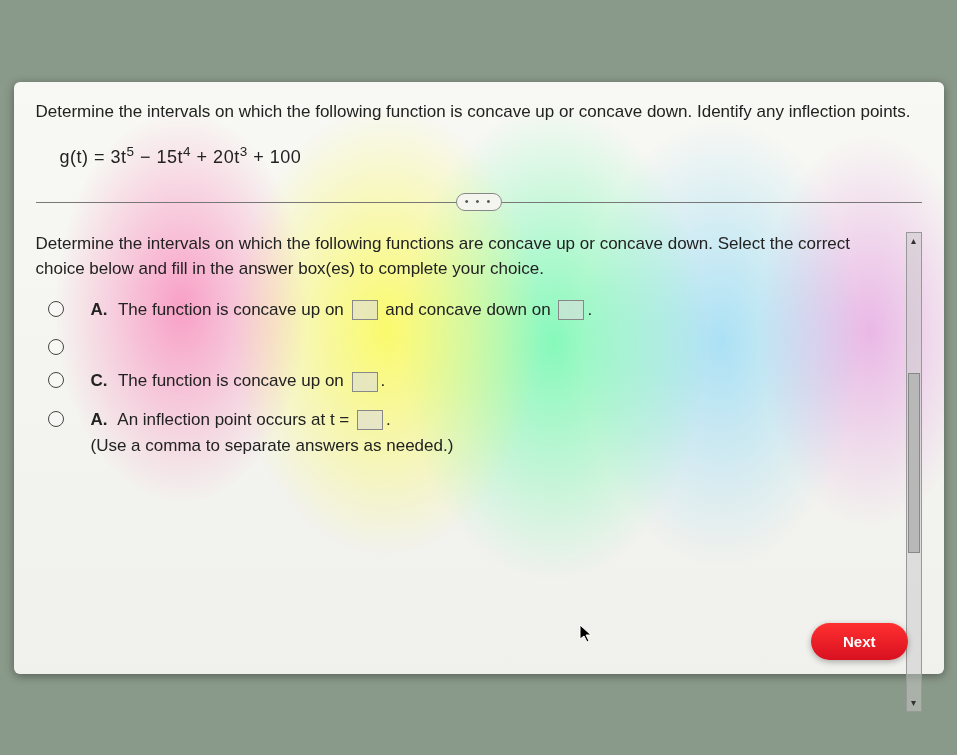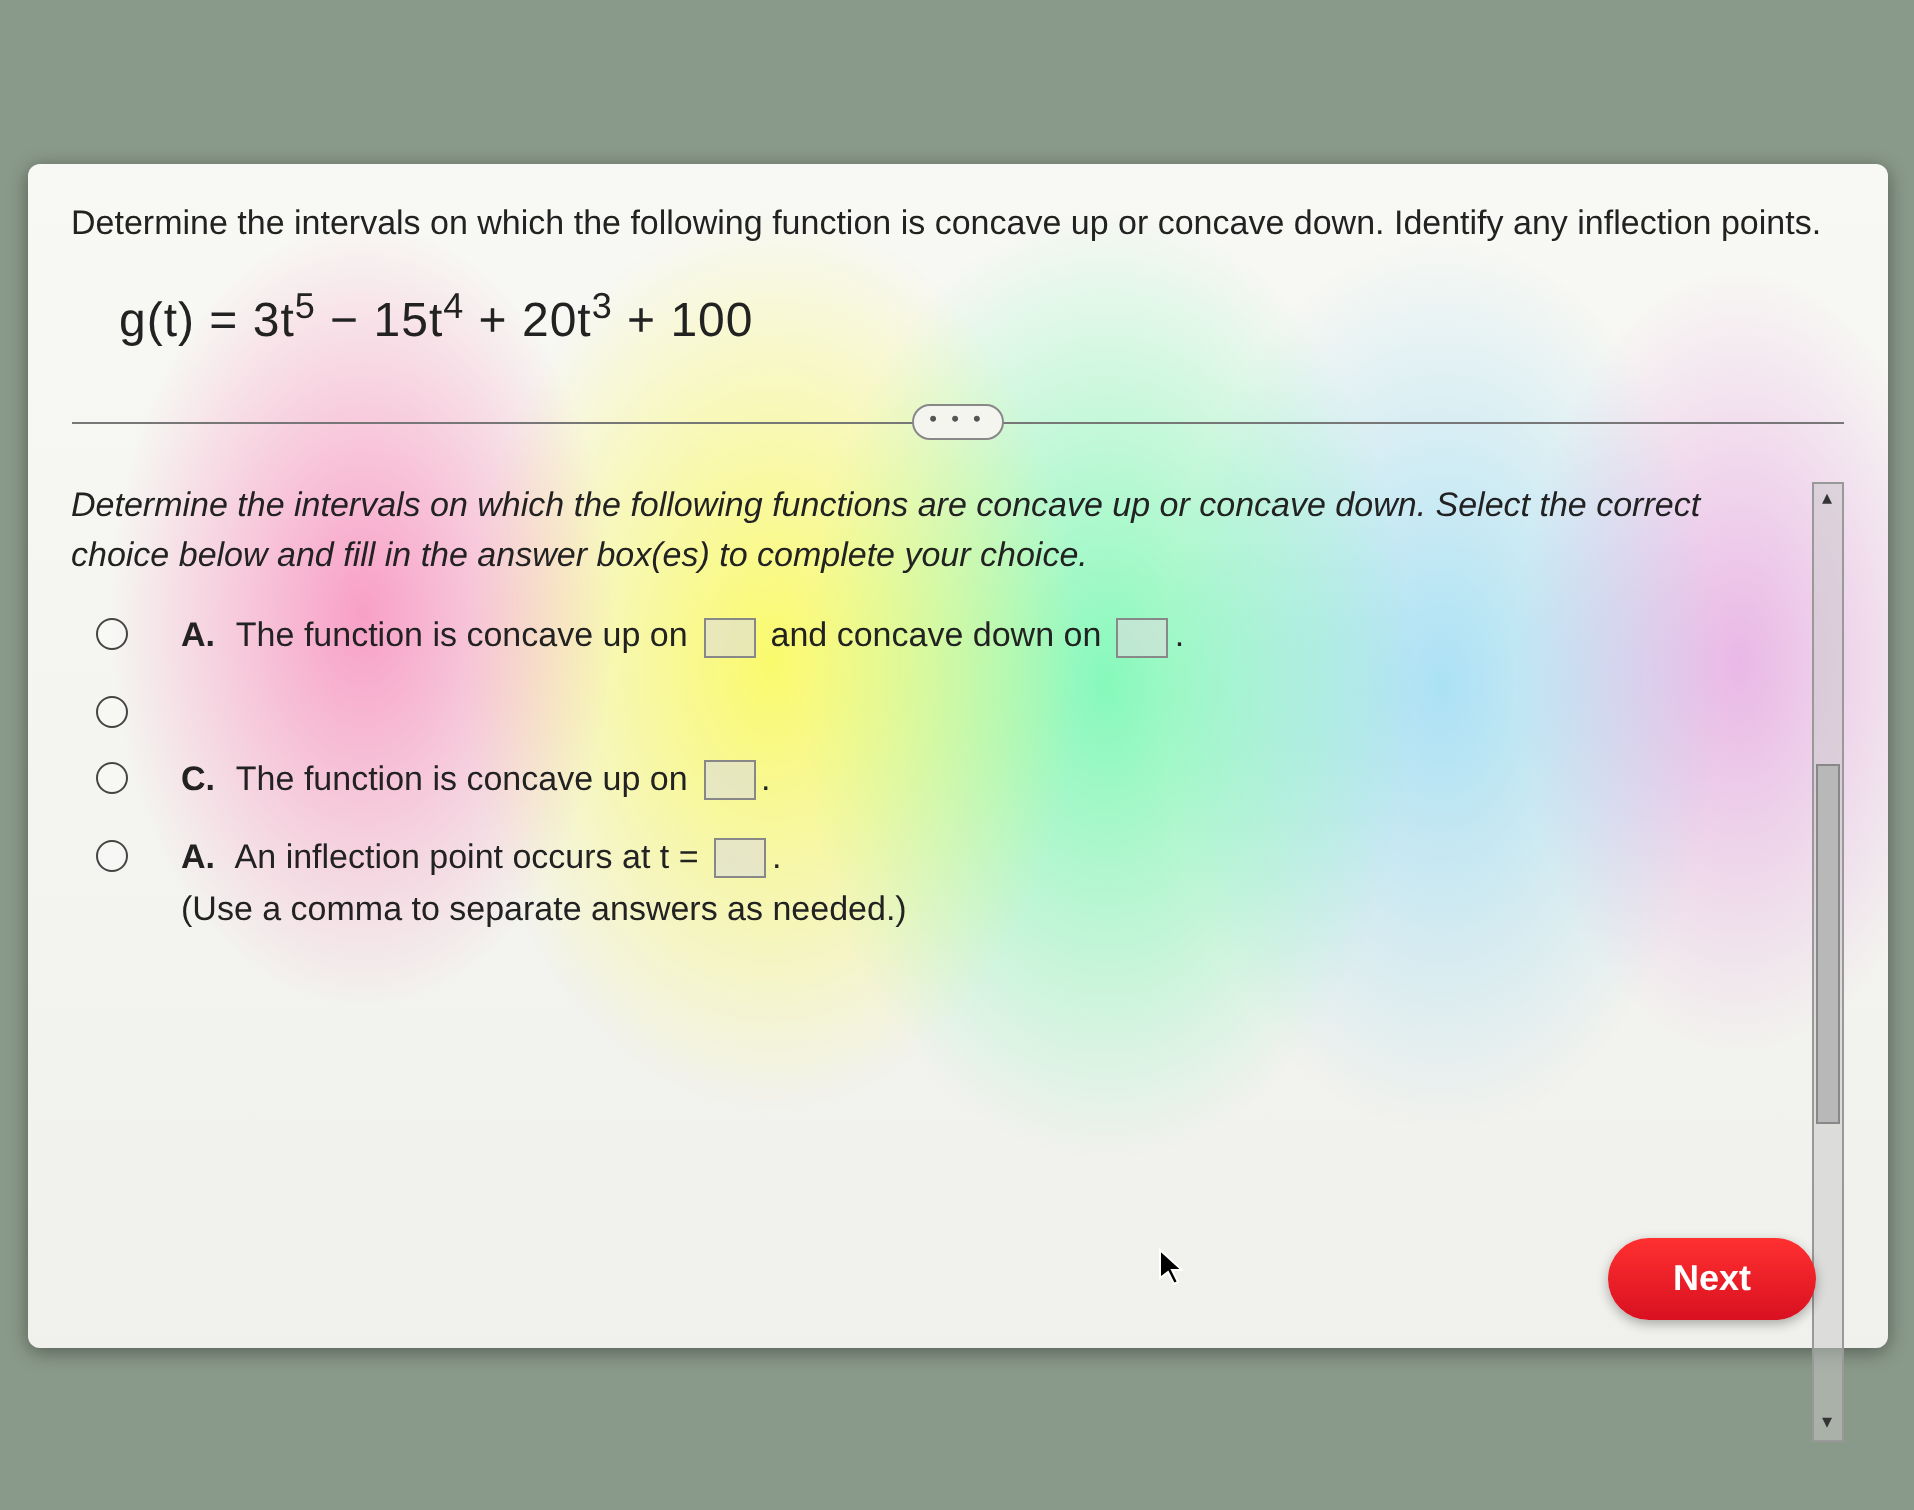--- a/index.html
+++ b/index.html
@@ -27,21 +27,21 @@
     padding: 18px 22px 12px 22px;
     color: #222;
     font-size: 17px;
     line-height: 1.45;
     position: relative;
     box-shadow: 0 2px 10px rgba(0,0,0,0.4);
   }
   .question-text { margin-bottom: 20px; }
   .formula {
     margin: 8px 0 20px 24px;
-    font-size: 24px;
+    font-size: 18px;
     letter-spacing: 0.5px;
   }
   sup { font-size: 0.75em; vertical-align: super; line-height: 0; }
   .divider {
     position: relative;
     height: 24px;
     margin: 10px 0 18px 0;
   }
   .divider::before {
     content: "";
@@ -60,21 +60,21 @@
     display: flex; align-items: center; justify-content: center;
     color: #555;
     font-size: 11px;
     letter-spacing: 2px;
   }
   .scroll-region {
     position: relative;
     height: 480px;
     padding-right: 28px;
   }
-  .instruction { margin-bottom: 16px; font-style: italic; }
+  .instruction { margin-bottom: 16px; }
   .hint { margin-bottom: 16px; }
   .option-row {
     display: flex;
     align-items: flex-start;
     gap: 27px;
     margin: 10px 0 14px 12px;
   }
   .radio {
     width: 16px; height: 16px;
     border: 1.5px solid #444;
@@ -119,21 +119,21 @@
     font-size: 10px; color: #333;
   }
   .scroll-arrow.up { top: 0; }
   .scroll-arrow.down { bottom: 0; }
   .next-btn {
     position: absolute;
     right: 36px; bottom: 14px;
     background: linear-gradient(#ff3030, #d81020);
     color: #fff;
     font-weight: bold;
-    font-size: 18px;
+    font-size: 15px;
     padding: 10px 32px;
     border-radius: 22px;
     border: none;
     box-shadow: 0 2px 6px rgba(0,0,0,0.3);
   }
   .cursor {
     position: absolute;
     left: 565px; top: 542px;
     width: 16px; height: 20px;
     pointer-events: none;

